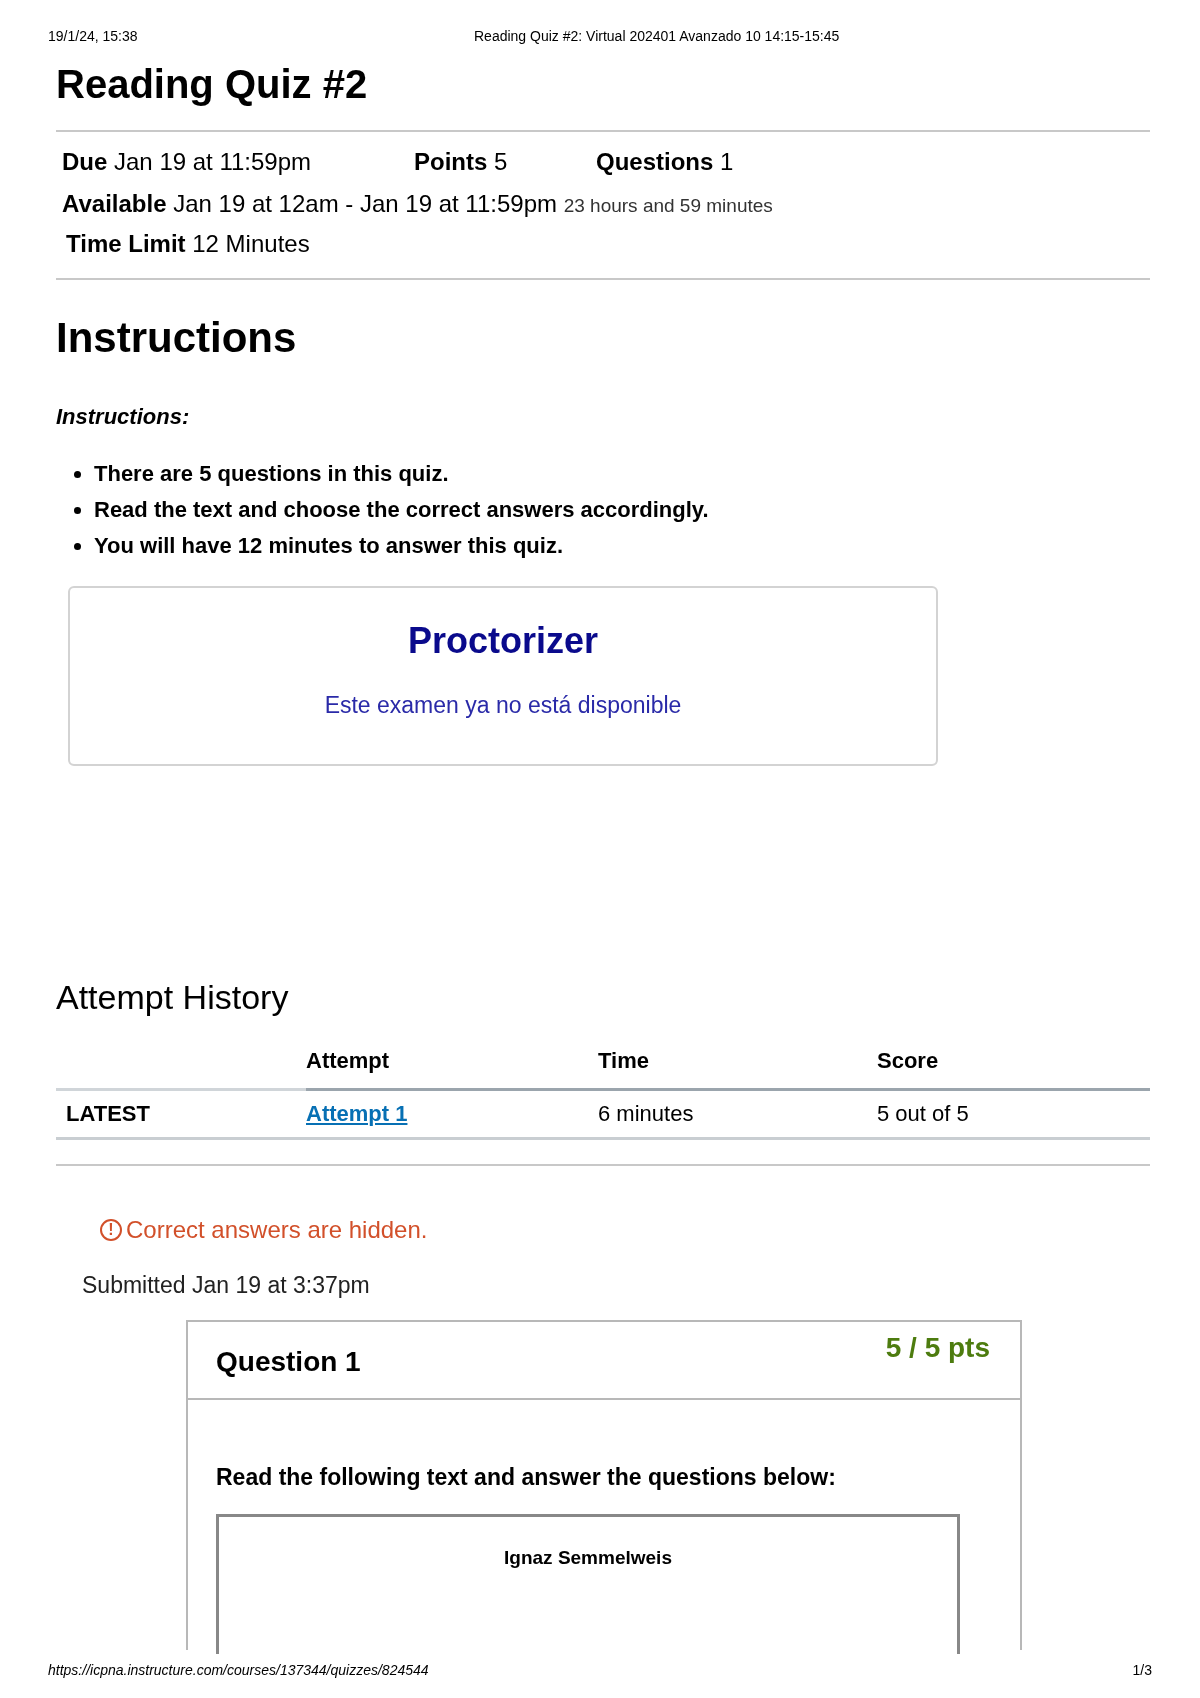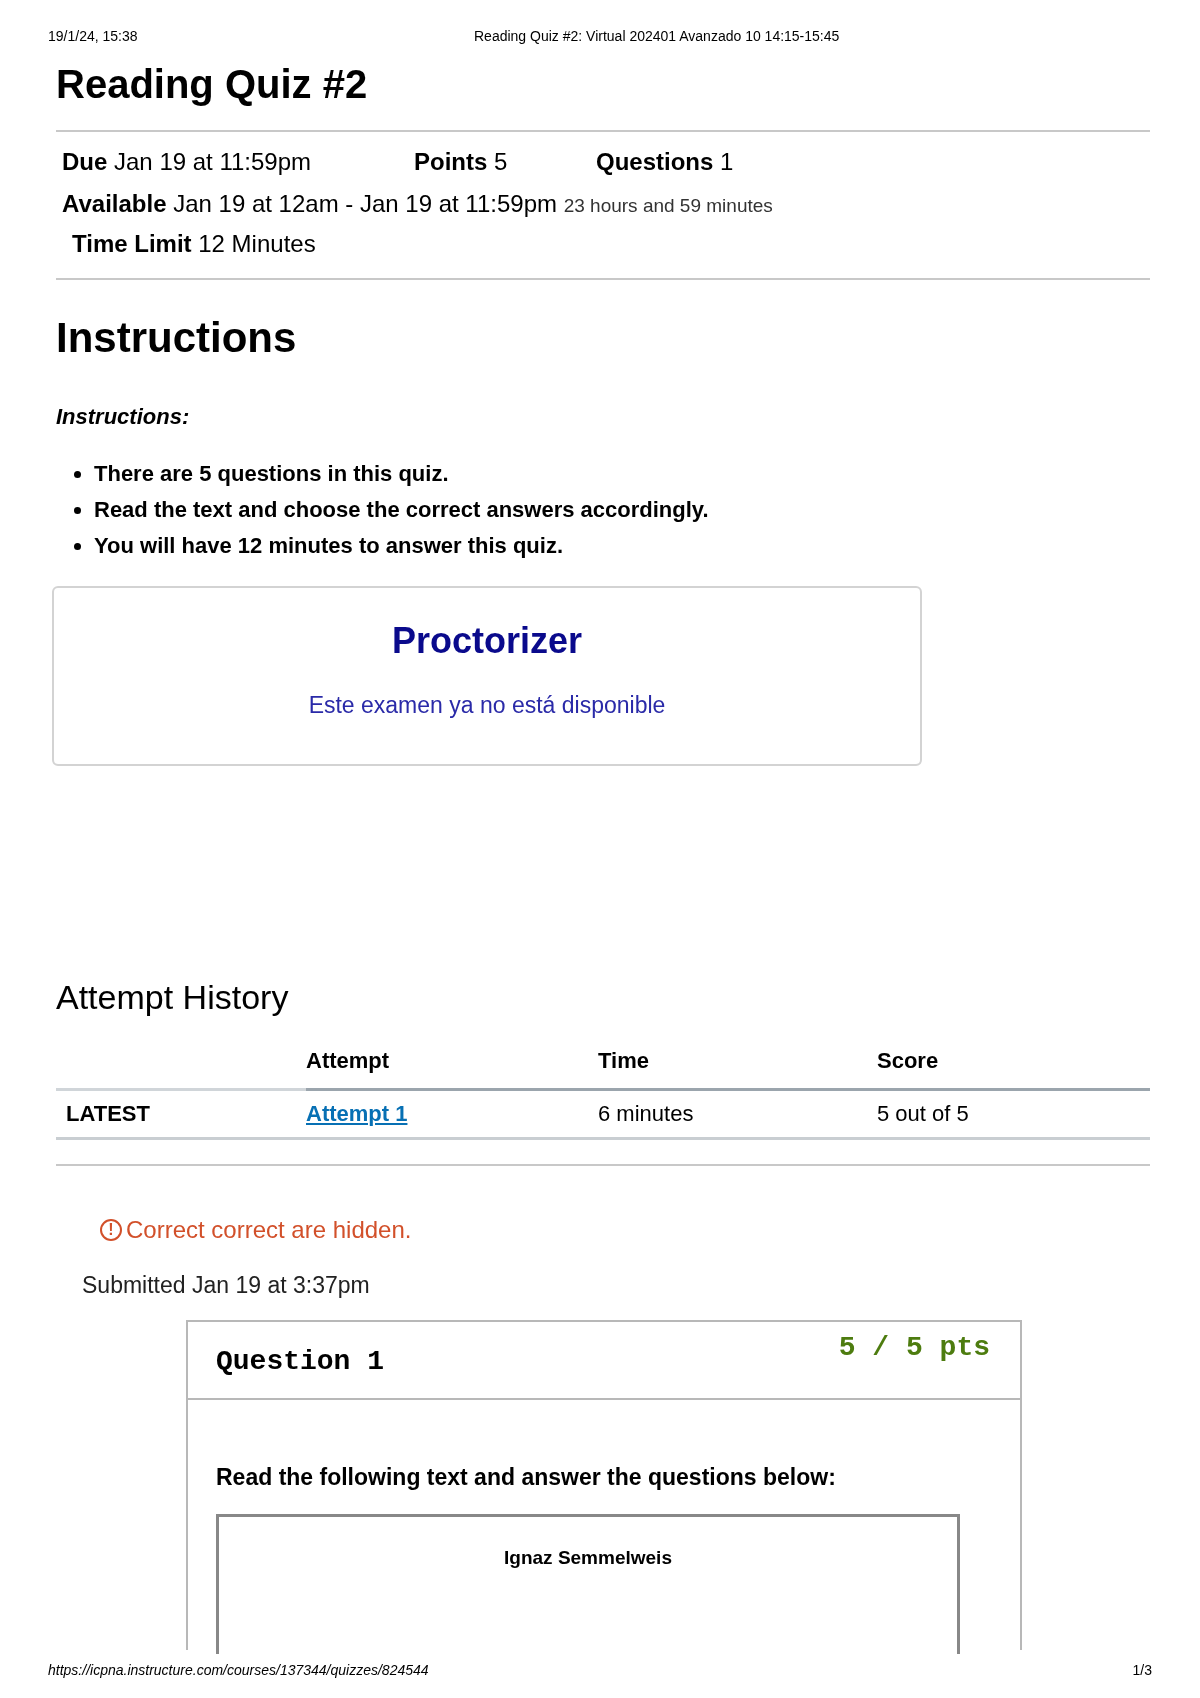--- a/index.html
+++ b/index.html
@@ -21,42 +21,42 @@
   .meta b { font-weight: bold; }
   .meta .small { font-size: 19px; color: #333; }
   .meta .item { position: absolute; white-space: nowrap; }
 
   .section-title { position: absolute; left: 56px; top: 314px; margin: 0; font-size: 42px; font-weight: bold; }
   .instr-label { position: absolute; left: 56px; top: 404px; font-size: 22px; font-weight: bold; font-style: italic; }
   .instr-list { position: absolute; left: 56px; top: 460px; margin: 0; padding: 0 0 0 38px; font-size: 22px; font-weight: bold; }
   .instr-list li { height: 36px; line-height: 28px; }
 
   .proctor-box {
-    position: absolute; left: 52px; top: 586px; width: 870px; height: 180px;
+    position: absolute; left: 68px; top: 586px; width: 870px; height: 180px;
     border: 2px solid #d3d3d3; border-radius: 6px; box-sizing: border-box; text-align: center; text-decoration: underline;
   }
   .proctor-title { position: absolute; top: 32px; left: 0; width: 100%; font-size: 36px; font-weight: bold; color: #0a0a8c; }
   .proctor-msg { position: absolute; top: 104px; left: 0; width: 100%; font-size: 23px; color: #2a2aa8; }
 
   .history-title { position: absolute; left: 56px; top: 978px; margin: 0; font-size: 34px; font-weight: normal; }
   .history-table { position: absolute; left: 56px; top: 1040px; width: 1094px; border-collapse: collapse; font-size: 22px; }
   .history-table th { text-align: left; font-weight: bold; height: 42px; padding: 0 0 6px 0; border-bottom: 3px solid #9ba5ad; }
   .history-table th.blank { border-bottom-color: #d0d5d9; }
   .history-table td { height: 46px; padding: 0; border-bottom: 3px solid #c9ced2; }
   .history-table td.latest { font-weight: bold; padding-left: 10px; }
   .history-table a { color: #0770b4; font-weight: bold; text-decoration: underline; }
   .col1 { width: 250px; } .col2 { width: 292px; } .col3 { width: 279px; }
   .history-rule { position: absolute; left: 56px; top: 1164px; width: 1094px; height: 2px; background: #c8c8c8; }
 
   .hidden-notice { position: absolute; left: 100px; top: 1216px; font-size: 24px; color: #d2502a; display: flex; align-items: center; gap: 4px; }
   .warn-icon { width: 22px; height: 22px; border: 2px solid #d2502a; border-radius: 50%; display: inline-flex; align-items: center; justify-content: center; font-size: 16px; font-weight: bold; box-sizing: border-box; }
   .submitted { position: absolute; left: 82px; top: 1272px; font-size: 23px; color: #222; }
 
   .question-card { position: absolute; left: 186px; top: 1320px; width: 836px; height: 330px; border: 2px solid #b8b8b8; border-bottom: none; box-sizing: border-box; }
-  .question-header { height: 76px; border-bottom: 2px solid #b8b8b8; position: relative; font-family: Liberation Mono, monospace; }
+  .question-header { height: 76px; border-bottom: 2px solid #b8b8b8; position: relative; }
   .question-title { position: absolute; left: 28px; top: 24px; font-size: 28px; font-weight: bold; }
   .question-pts { position: absolute; right: 30px; top: 10px; font-size: 28px; font-weight: bold; color: #4d7c0f; }
   .question-prompt { position: absolute; left: 28px; top: 142px; font-size: 23px; font-weight: bold; }
   .passage-box { position: absolute; left: 28px; top: 192px; width: 744px; height: 140px; border: 3px solid #888; border-bottom: none; box-sizing: border-box; text-align: center; }
   .passage-title { position: absolute; top: 30px; left: 0; width: 100%; font-size: 19px; font-weight: bold; }
 </style>
 </head>
 <body>
 
 <div class="print-header">
@@ -78,21 +78,21 @@
   </div>
   <div class="item" style="left:534px; top:148px;">
     <b>Questions</b>
     <span>1</span>
   </div>
   <div class="item" style="left:0; top:190px;">
     <b>Available</b>
     <span>Jan 19 at 12am - Jan 19 at 11:59pm</span>
     <span class="small">23 hours and 59 minutes</span>
   </div>
-  <div class="item" style="left:10px; top:230px;">
+  <div class="item" style="left:4px; top:230px;">
     <b>Time Limit</b>
     <span>12 Minutes</span>
   </div>
 </div>
 <div class="rule" style="top:278px"></div>
 
 <h2 class="section-title">Instructions</h2>
 <div class="instr-label">Instructions:</div>
 <ul class="instr-list">
   <li>There are 5 questions in this quiz.</li>
@@ -121,21 +121,21 @@
       <td><a href="#">Attempt 1</a></td>
       <td>6 minutes</td>
       <td>5 out of 5</td>
     </tr>
   </tbody>
 </table>
 <div class="history-rule"></div>
 
 <div class="hidden-notice">
   <span class="warn-icon">!</span>
-  <span>Correct correct are hidden.</span>
+  <span>Correct answers are hidden.</span>
 </div>
 <div class="submitted">Submitted Jan 19 at 3:37pm</div>
 
 <div class="question-card">
   <div class="question-header">
     <div class="question-title">Question 1</div>
     <div class="question-pts">5 / 5 pts</div>
   </div>
   <div class="question-prompt">Read the following text and answer the questions below:</div>
   <div class="passage-box">

